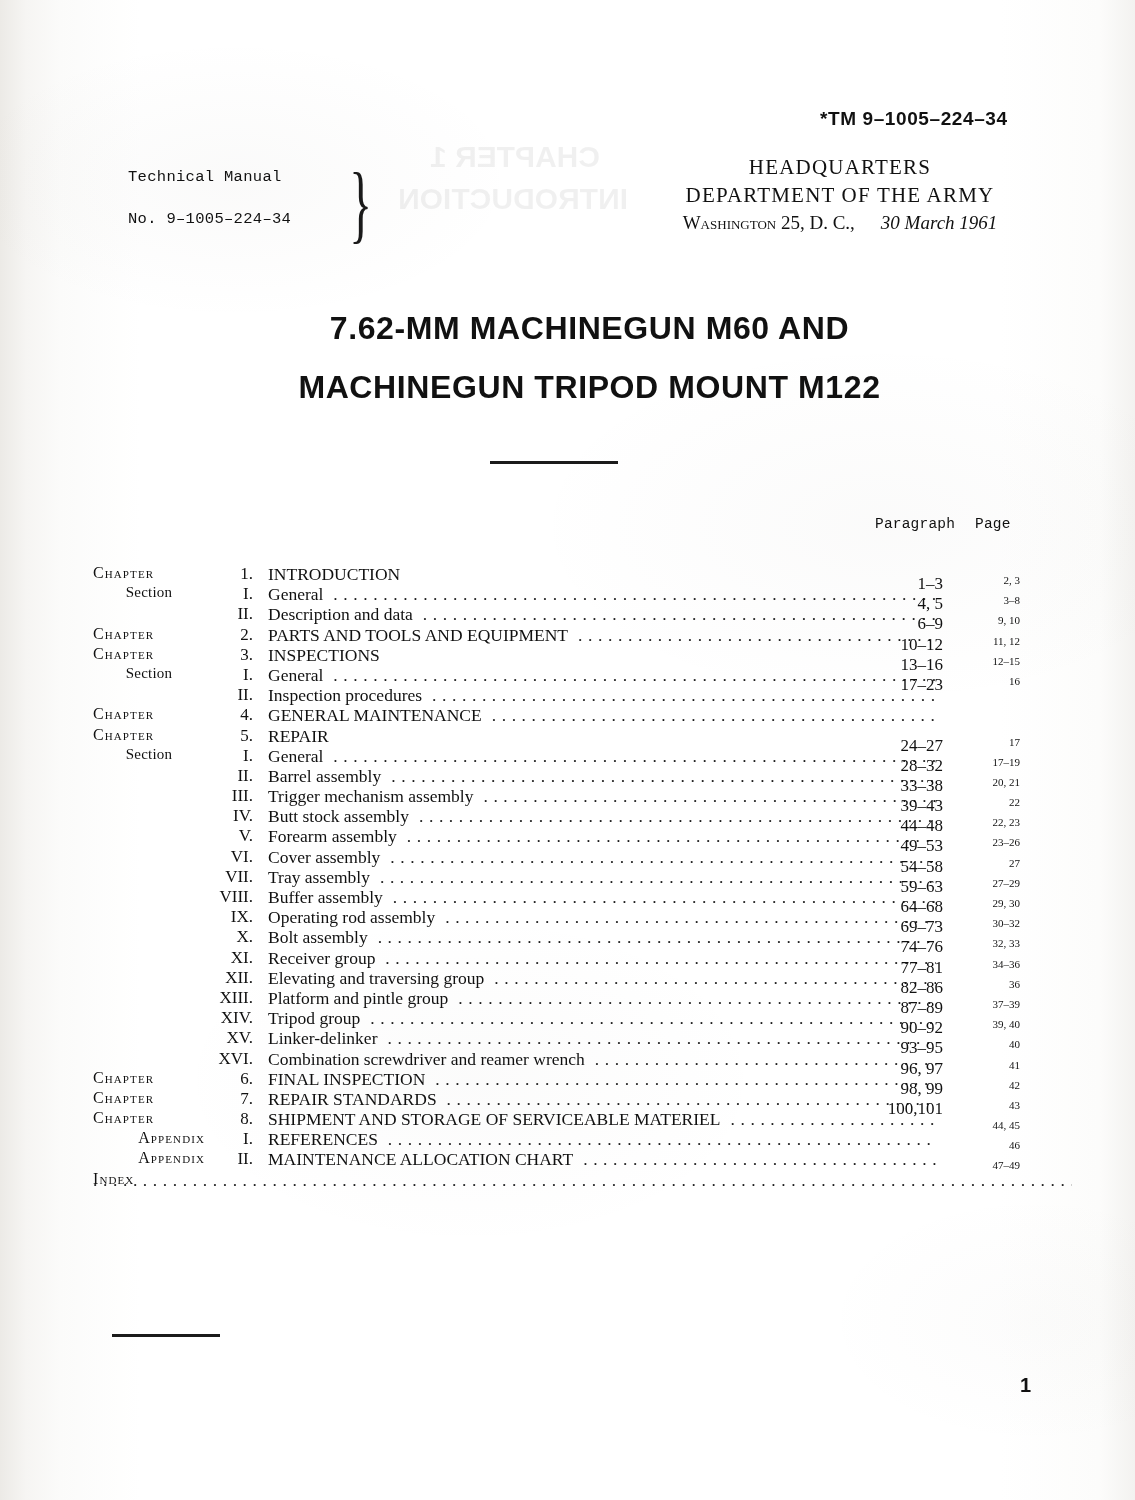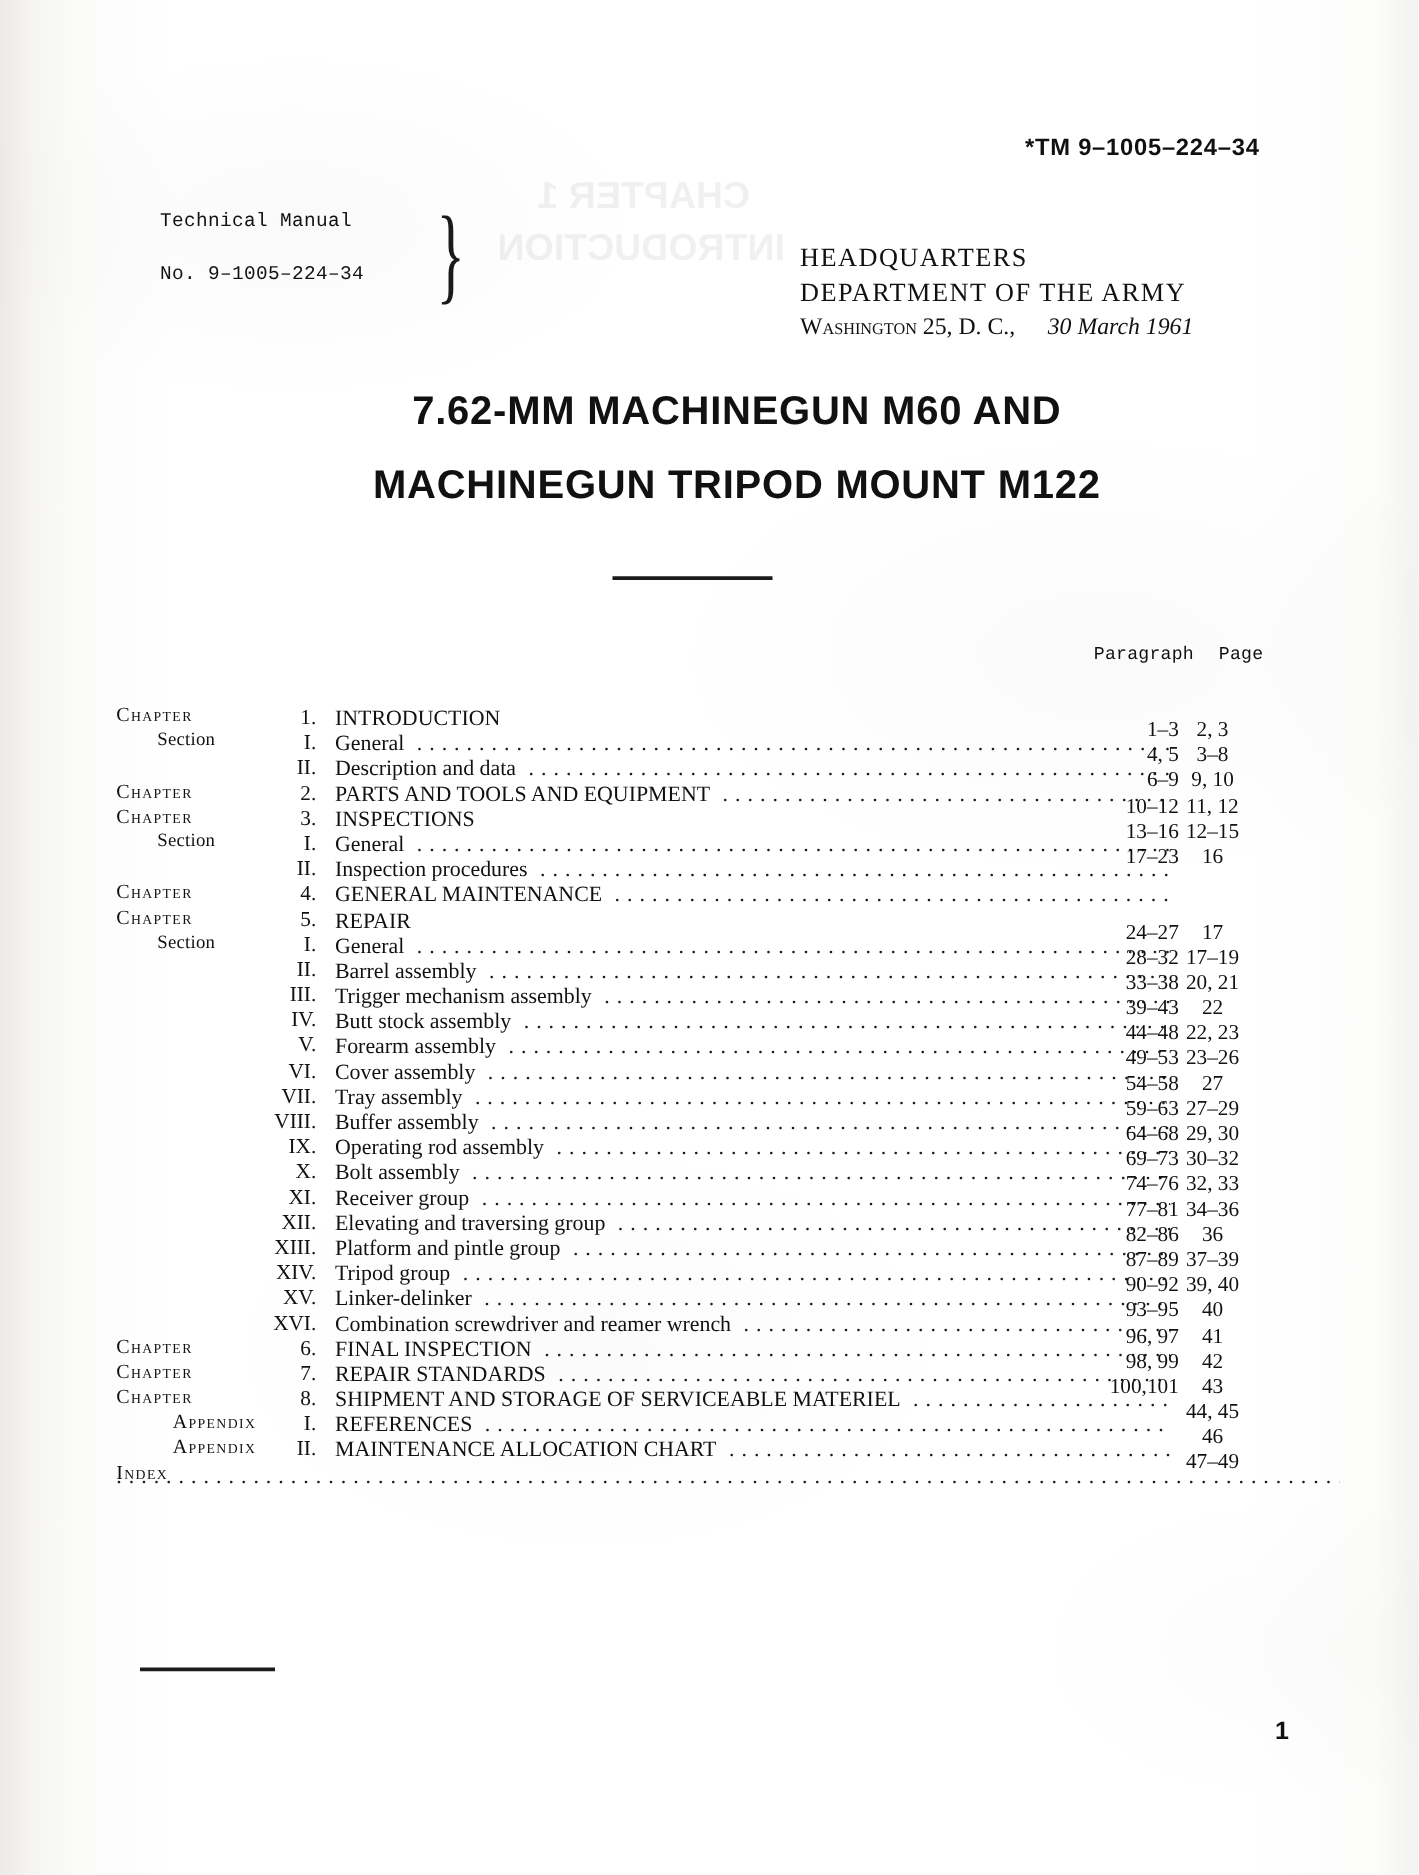--- a/index.html
+++ b/index.html
@@ -53,21 +53,21 @@
   .left-head .l2{margin-top:24px;}
   .brace{
     position:absolute;left:340px;top:160px;
     font-family:"Liberation Serif", serif;
     font-size:86px;line-height:86px;font-weight:400;
     transform:scaleX(.55);
     color:#1a1a1a;
   }
   .hq{
     position:absolute;left:640px;top:155px;width:400px;
-    margin-top:39px;
+    text-align:center;
   }
   .hq .l1{font-size:21px;letter-spacing:1.2px;}
   .hq .l2{font-size:21px;letter-spacing:1.2px;margin-top:3px;}
   .hq .l3{font-size:19px;margin-top:4px;white-space:nowrap;}
   .sc{font-variant:small-caps;}
   .date{font-style:italic;margin-left:26px;}
 
   
   .title{
     position:absolute;left:0;top:310px;width:1135px;
@@ -124,23 +124,23 @@
     font-size:17.5px;letter-spacing:5.6px;color:#1c1c1c;
   }
 
   .para{
     position:absolute;width:120px;text-align:right;
     left:823px;
     font-size:17px;
     top:10px;
   }
   .pg{
-    position:absolute;width:100px;text-align:center;
+    position:absolute;width:100px;text-align:right;
     left:920px;
-    font-size:17px;
+    font-size:11px;
     top:10px;
   }
 
   
   .row.index .kind{font-variant:small-caps;letter-spacing:1.1px;font-size:16px;}
   .row.index .entry{left:93px;right:60px;}
 
   
   .foot-rule{
     position:absolute;left:112px;top:1334px;width:108px;height:3px;background:#1b1b1b;

